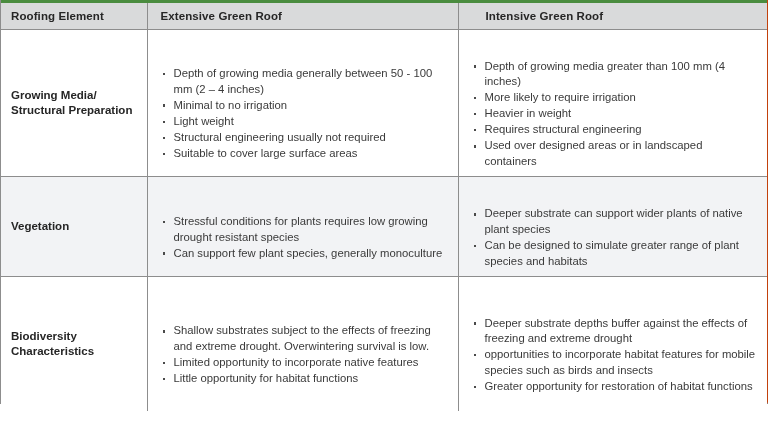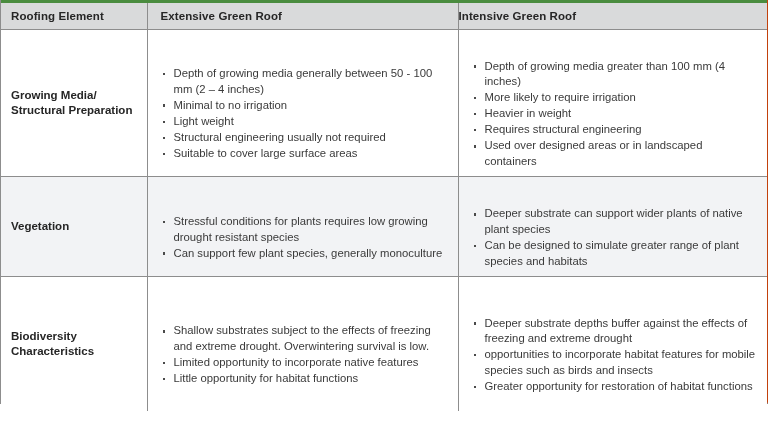--- a/index.html
+++ b/index.html
@@ -57,21 +57,21 @@
     letter-spacing: 0.1px;
     color: #262626;
     height: 26px;
     padding: 0 0 0 10px;
     border-right: 1px solid #8d8d8d;
     border-bottom: 1px solid #8d8d8d;
     box-sizing: border-box;
   }
   thead th:last-child { border-right: none; }
   thead th.col-2 { padding-left: 13px; }
-  thead th.col-3 { padding-left: 0; }
+  thead th.col-3 { padding-left: 27px; }
 
   tbody td {
     border-right: 1px solid #8d8d8d;
     border-bottom: 1px solid #8d8d8d;
     vertical-align: middle;
     box-sizing: border-box;
     padding: 0;
   }
   tbody td:last-child { border-right: none; }
   tbody tr:last-child td { border-bottom: none; }

